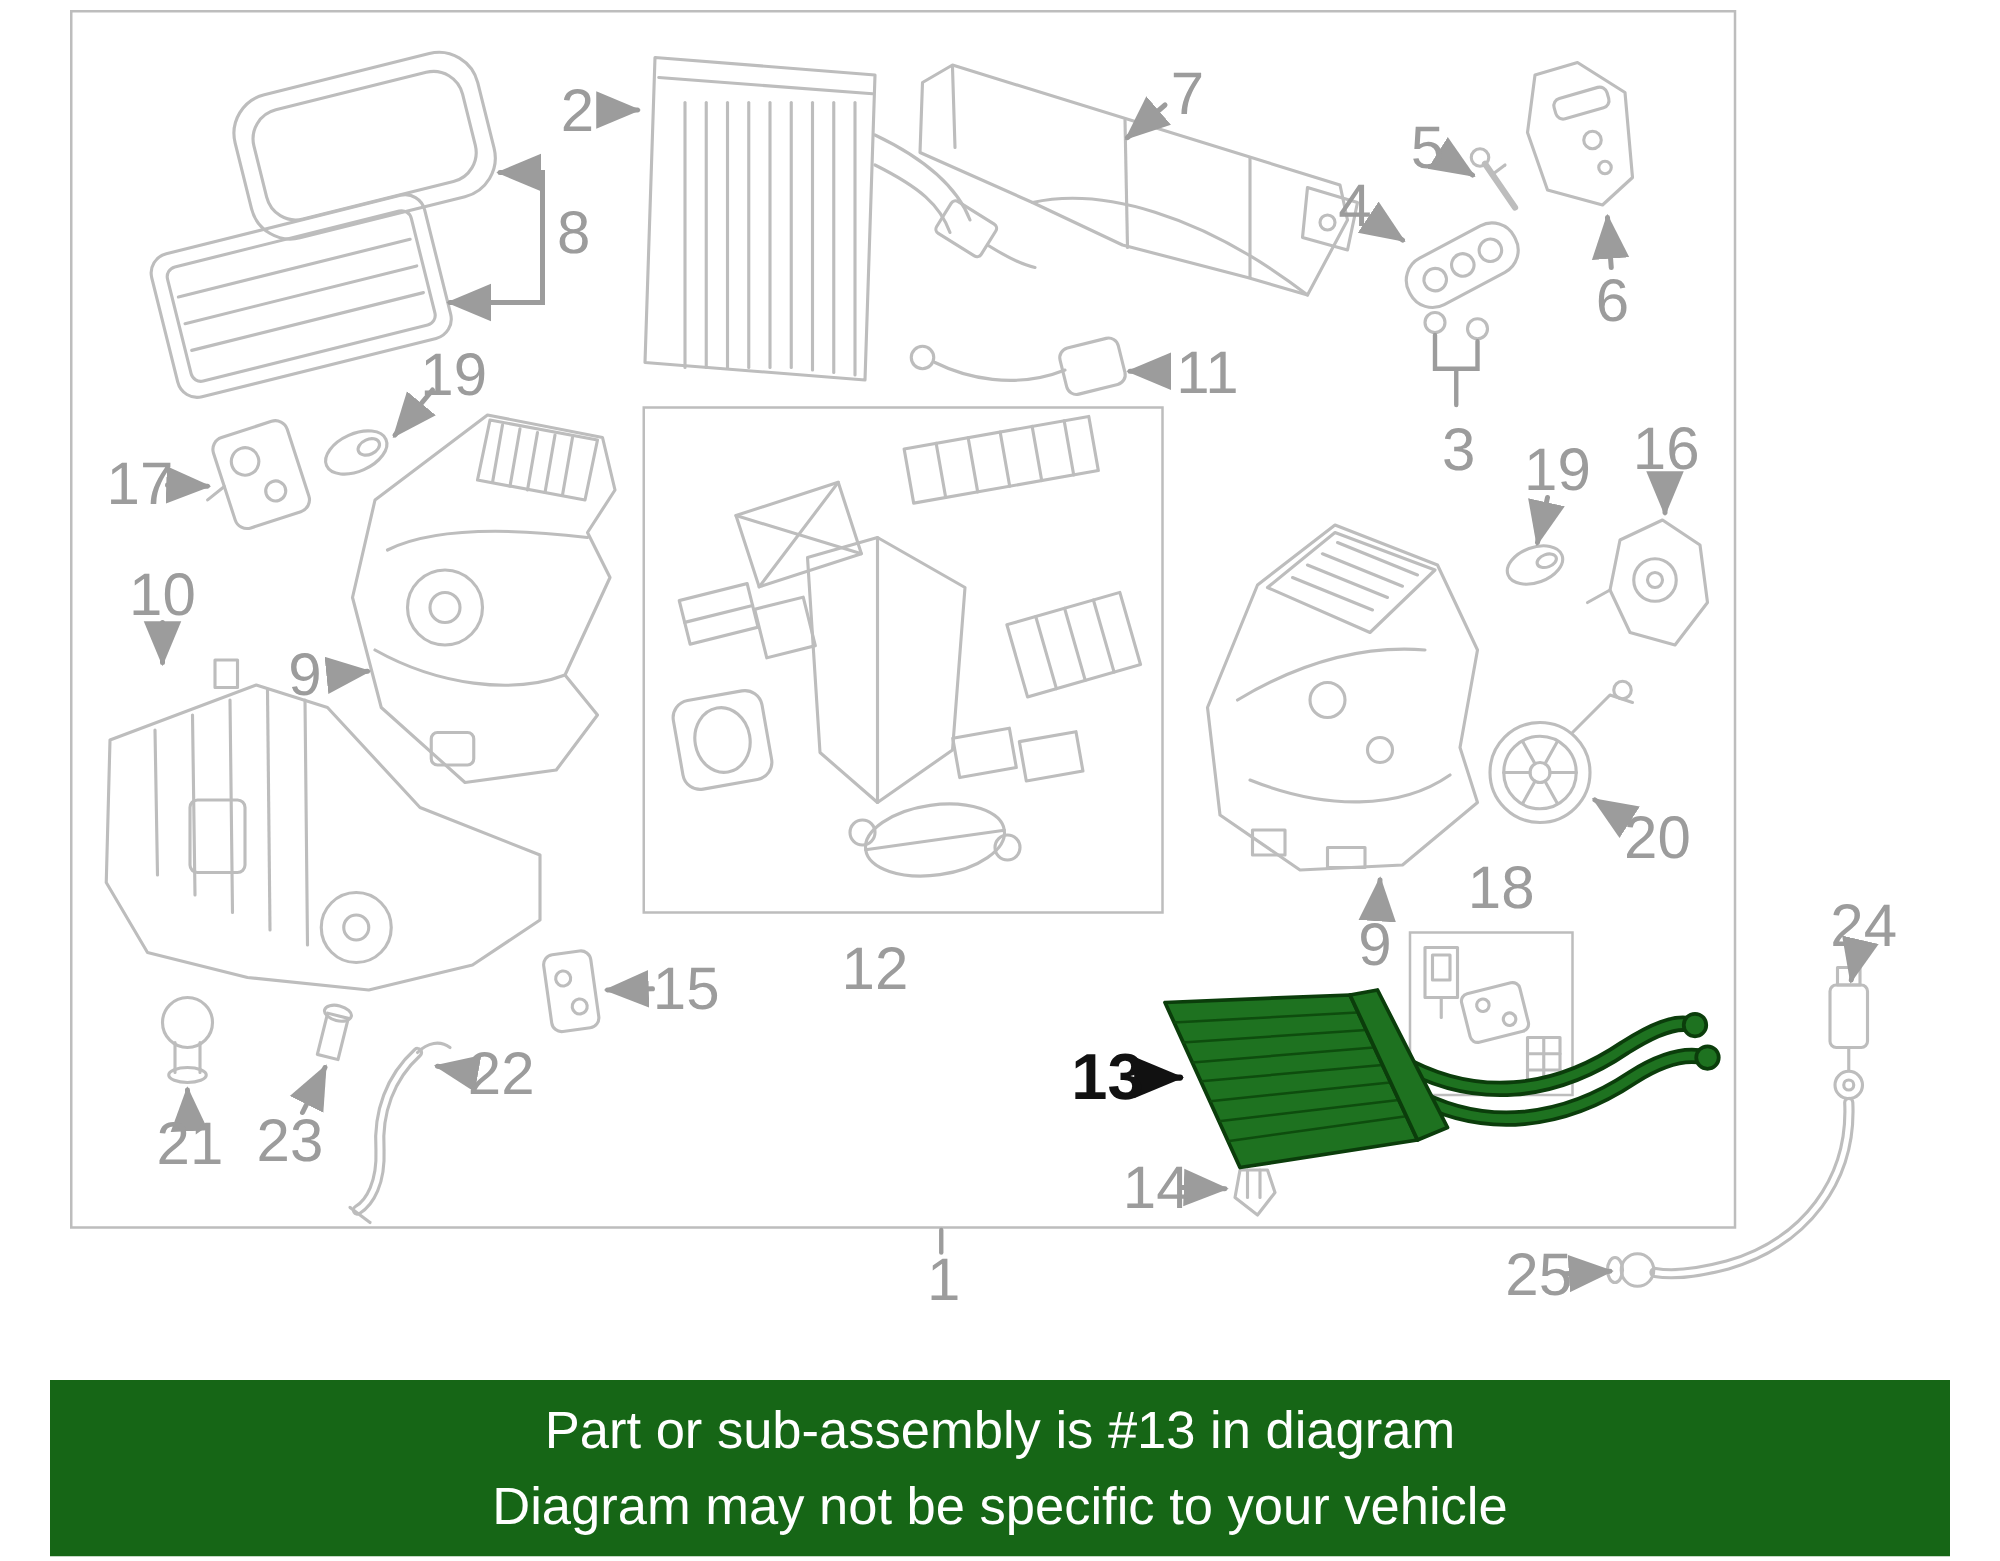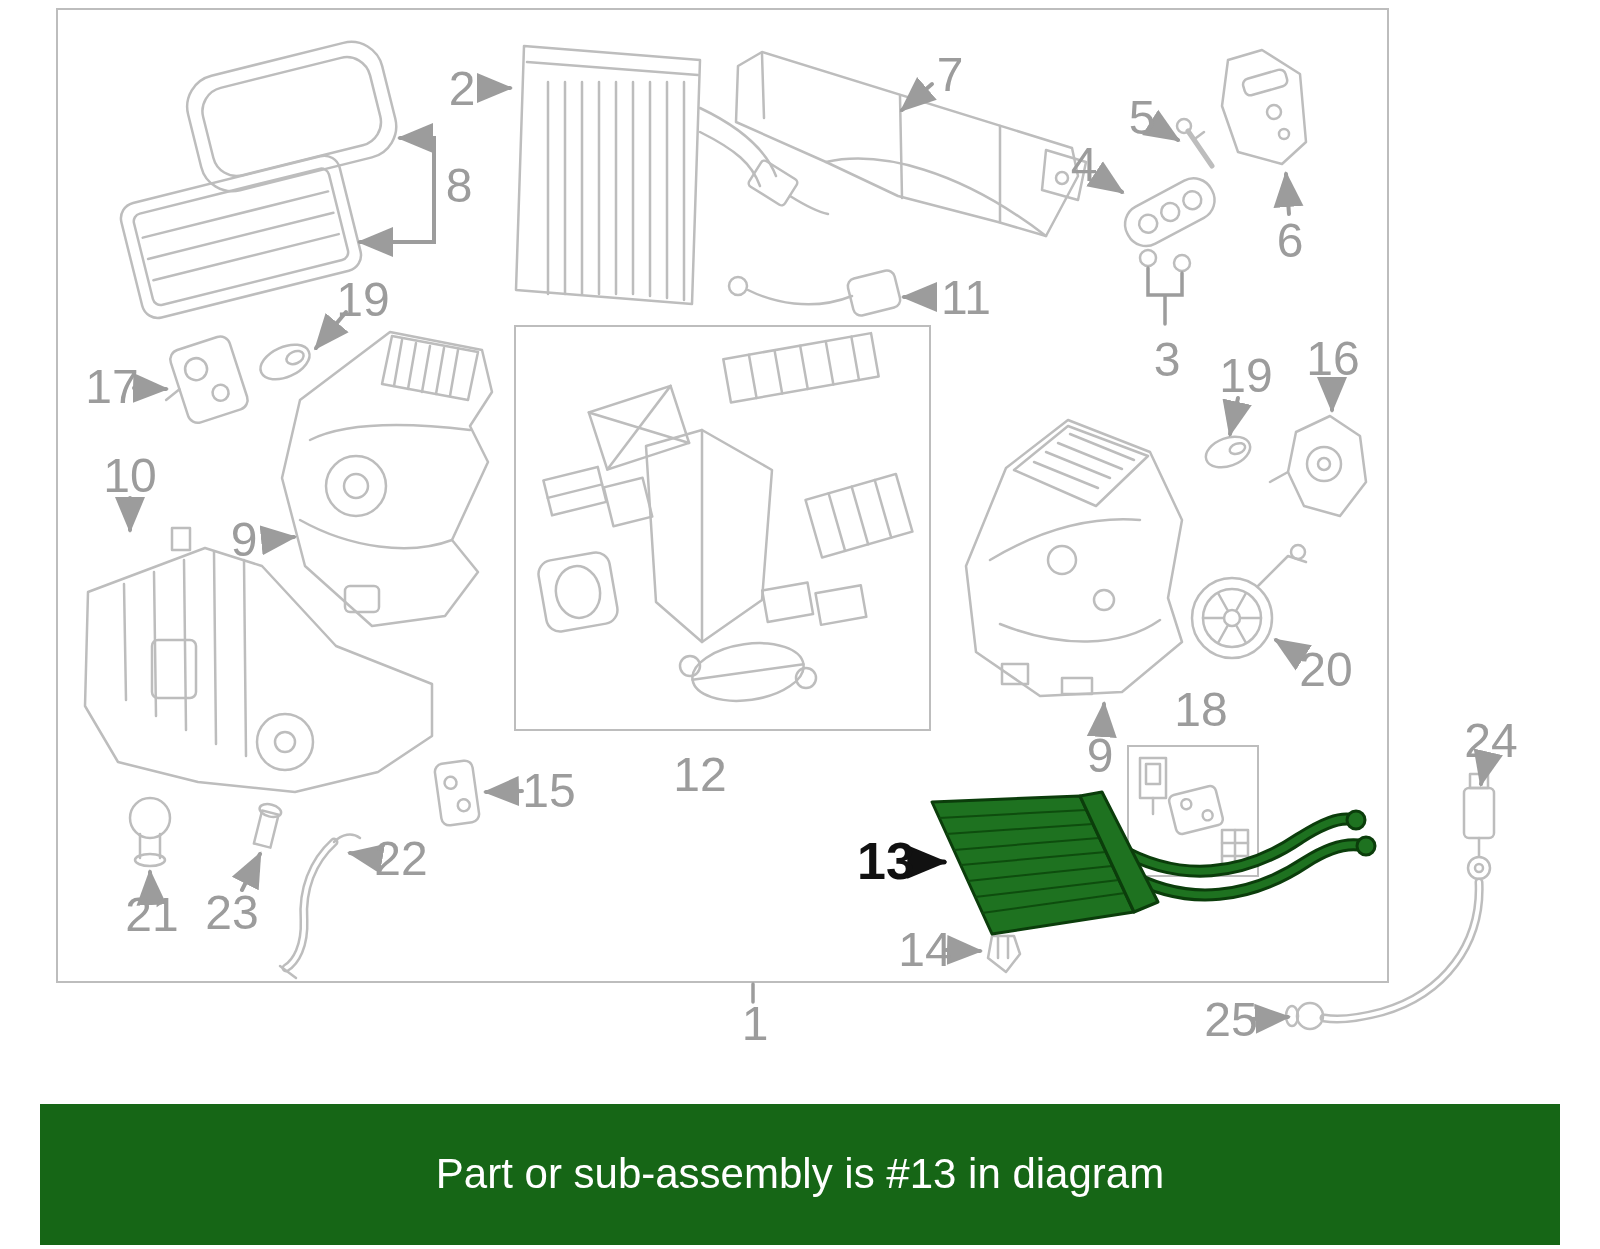--- a/index.html
+++ b/index.html
@@ -382,15 +382,16 @@
     <text x="401" y="875" class="lbl">22</text>
     <text x="152" y="931" class="lbl">21</text>
     <text x="232" y="929" class="lbl">23</text>
     <text x="1231" y="1036" class="lbl">25</text>
     <text x="755" y="1040" class="lbl">1</text>
   </g>
 </svg>
 
 <div class="banner">
   <div class="banner-line">Part or sub-assembly is #13 in diagram</div>
+  <div class="banner-line">Diagram may not be specific to your vehicle</div>
 </div>
 
 </div>
 
 </body></html>

